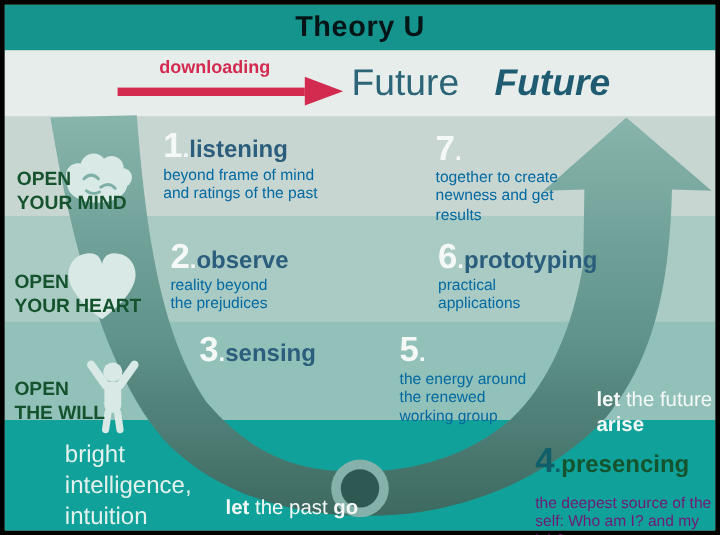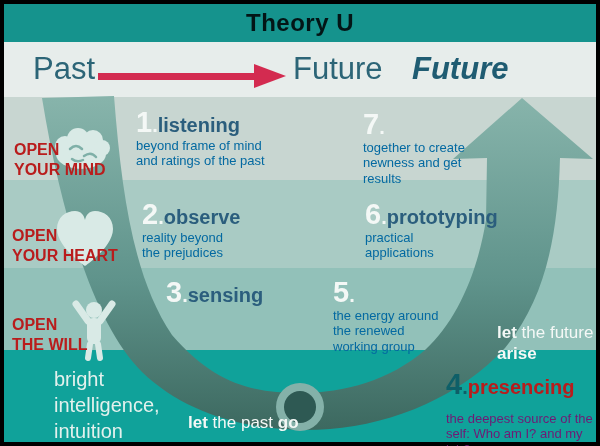--- a/index.html
+++ b/index.html
@@ -17,33 +17,33 @@
   .downloading{left:100px;top:44px;width:150px;text-align:center;font-size:15px;font-weight:bold;color:#d32b50;}
   .red-shaft{left:94px;top:69px;width:156px;height:7px;background:#d32b50;}
   .red-head{left:250px;top:60px;width:0;height:0;border-left:32px solid #d32b50;border-top:12px solid transparent;border-bottom:12px solid transparent;}
   
   .band1{left:0;top:93px;width:592px;height:83px;background:#c8d6d1;}
   .band2{left:0;top:176px;width:592px;height:88px;background:#a9cbc4;}
   .band3{left:0;top:264px;width:592px;height:82px;background:#92c1b9;}
   .band4{left:0;top:346px;width:592px;height:92px;background:#10a29a;}
   svg.overlay{position:absolute;left:0;top:0;width:592px;height:438px;}
   
-  .openlabel{font-size:16px;font-weight:bold;color:#b91c1c;line-height:1.25;white-space:pre-line;}
+  .openlabel{font-size:16px;font-weight:bold;color:#14532d;line-height:1.25;white-space:pre-line;}
   .lbl-mind{left:10px;top:136px;}
   .lbl-heart{left:8px;top:222px;}
   .lbl-will{left:8px;top:311px;}
   
   .step{position:absolute;}
   .step .head{display:flex;align-items:baseline;}
   .step .num{font-size:29px;font-weight:bold;color:#f4f8f6;line-height:1;}
   .step .dot{font-size:20px;font-weight:bold;color:#f4f8f6;}
   .step .nm{font-size:20px;font-weight:bold;color:#2b5e7d;text-align:center;}
   .step .desc{font-size:13px;color:#0369a1;line-height:1.18;white-space:pre-line;margin-top:1px;}
   .step4 .num,.step4 .dot{color:#0e5f68;}
-  .step4 .nm{color:#b91c1c;}
+  .step4 .nm{color:#14532d;}
   .step4 .desc{color:#701a75;margin-top:12px;}
   .s1{left:132px;top:104px;}
   .s2{left:138px;top:196px;}
   .s3{left:162px;top:274px;}
   .s5{left:329px;top:274px;}
   .s6{left:361px;top:196px;}
   .s7{left:359px;top:106px;}
   .s4{left:442px;top:366px;}
   
   .centertext{left:219px;top:182px;font-size:19px;color:#eef5f3;line-height:1.22;white-space:pre-line;}
@@ -56,21 +56,21 @@
 <body>
 
 <div class="stage">
   <div class="canvas">
 
     <div class="abs titlebar">
       <div class="t">Theory U</div>
     </div>
 
     <div class="abs topband"></div>
-    <div class="abs past">Past</div>
+    <div class="abs downloading">downloading</div>
     <div class="abs red-shaft"></div>
     <div class="abs red-head"></div>
     <div class="abs future">Future</div>
     <div class="abs future2">Future</div>
 
     <div class="abs band1"></div>
     <div class="abs band2"></div>
     <div class="abs band3"></div>
     <div class="abs band4"></div>
 

